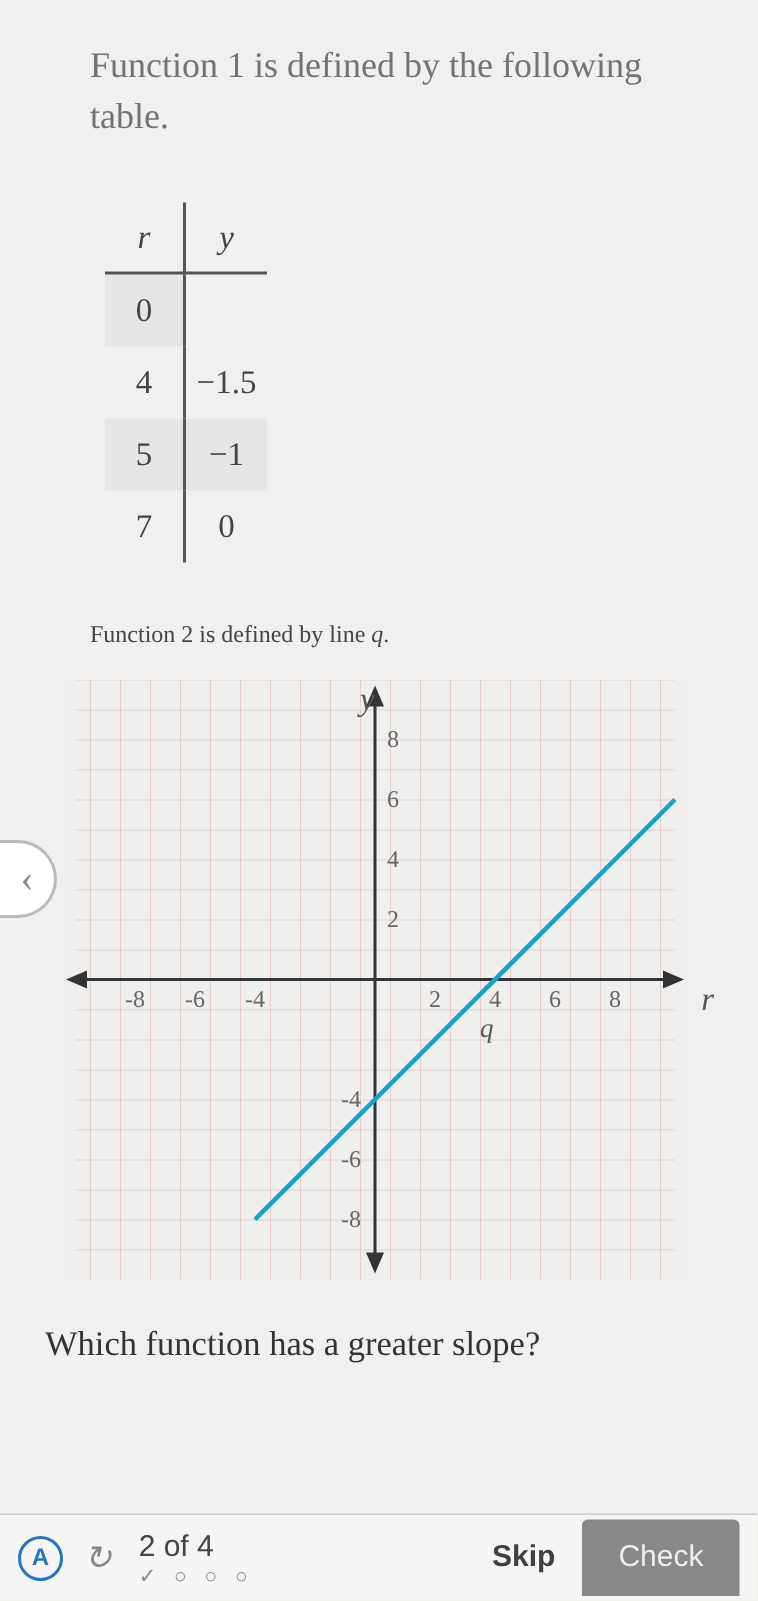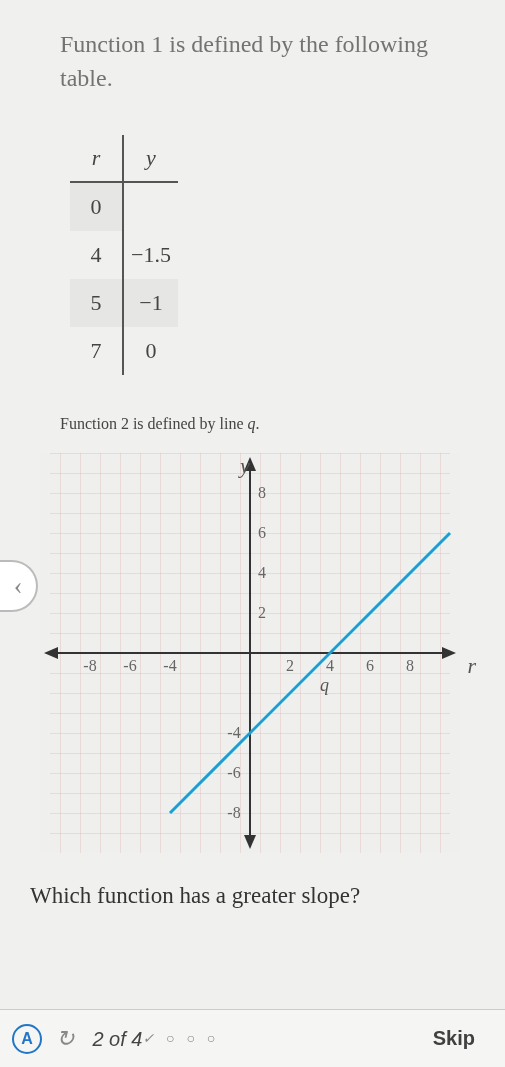--- a/index.html
+++ b/index.html
@@ -16,21 +16,21 @@
 .func2 .q { font-style:italic; }
 .graph-wrap { position:relative; margin:20px auto 0 -20px; width:420px; }
 .ylabel { position:absolute; top:0; left:50%; transform:translateX(-10px); font-style:italic; font-size:22px; color:#555; }
 .xlabel { position:absolute; top:200px; right:-16px; font-style:italic; font-size:22px; color:#555; }
 svg.graph { display:block; background:#efefed; }
 .question { font-size:23px; color:#333; margin:30px 0 0 -30px; }
 .nav-left { position:absolute; left:0; top:560px; width:38px; height:52px; border:2px solid #bbb; border-left:none; border-radius:0 26px 26px 0; background:#fff; display:flex; align-items:center; justify-content:center; font-size:26px; color:#888; }
 .footer { position:absolute; bottom:0; left:0; right:0; height:58px; border-top:1px solid #ccc; background:#f5f5f3; display:flex; align-items:center; padding:0 12px; font-family:Arial,sans-serif; }
 .badge { width:30px; height:30px; border:2px solid #2176c7; border-radius:50%; color:#2176c7; display:flex; align-items:center; justify-content:center; font-weight:bold; font-size:16px; }
 .reload { margin-left:14px; font-size:22px; color:#888; font-style:italic; }
-.prog { margin-left:18px; font-size:20px; color:#444; display:flex; flex-direction:row; line-height:1;font-style:italic; }
+.prog { margin-left:18px; font-size:20px; color:#444; display:flex; flex-direction:column; line-height:1; }
 .prog-dots { font-size:14px; color:#888; letter-spacing:4px; margin-top:2px; }
 .skip { margin-left:auto; margin-right:18px; font-size:20px; font-weight:bold; color:#404040; }
 .check { background:#888; color:#eee; font-size:20px; padding:14px 24px; border-radius:4px 4px 0 0; }
 </style>
 </head>
 <body>
 
 <div class="content">
   <p class="intro">Function 1 is defined by the following table.</p>
 
@@ -107,13 +107,14 @@
 <div class="nav-left">‹</div>
 
 <div class="footer">
   <div class="badge">A</div>
   <div class="reload">↻</div>
   <div class="prog">
     <span>2 of 4</span>
     <span class="prog-dots">✓ ○ ○ ○</span>
   </div>
   <div class="skip">Skip</div>
+  <div class="check">Check</div>
 </div>
 
 </body></html>

